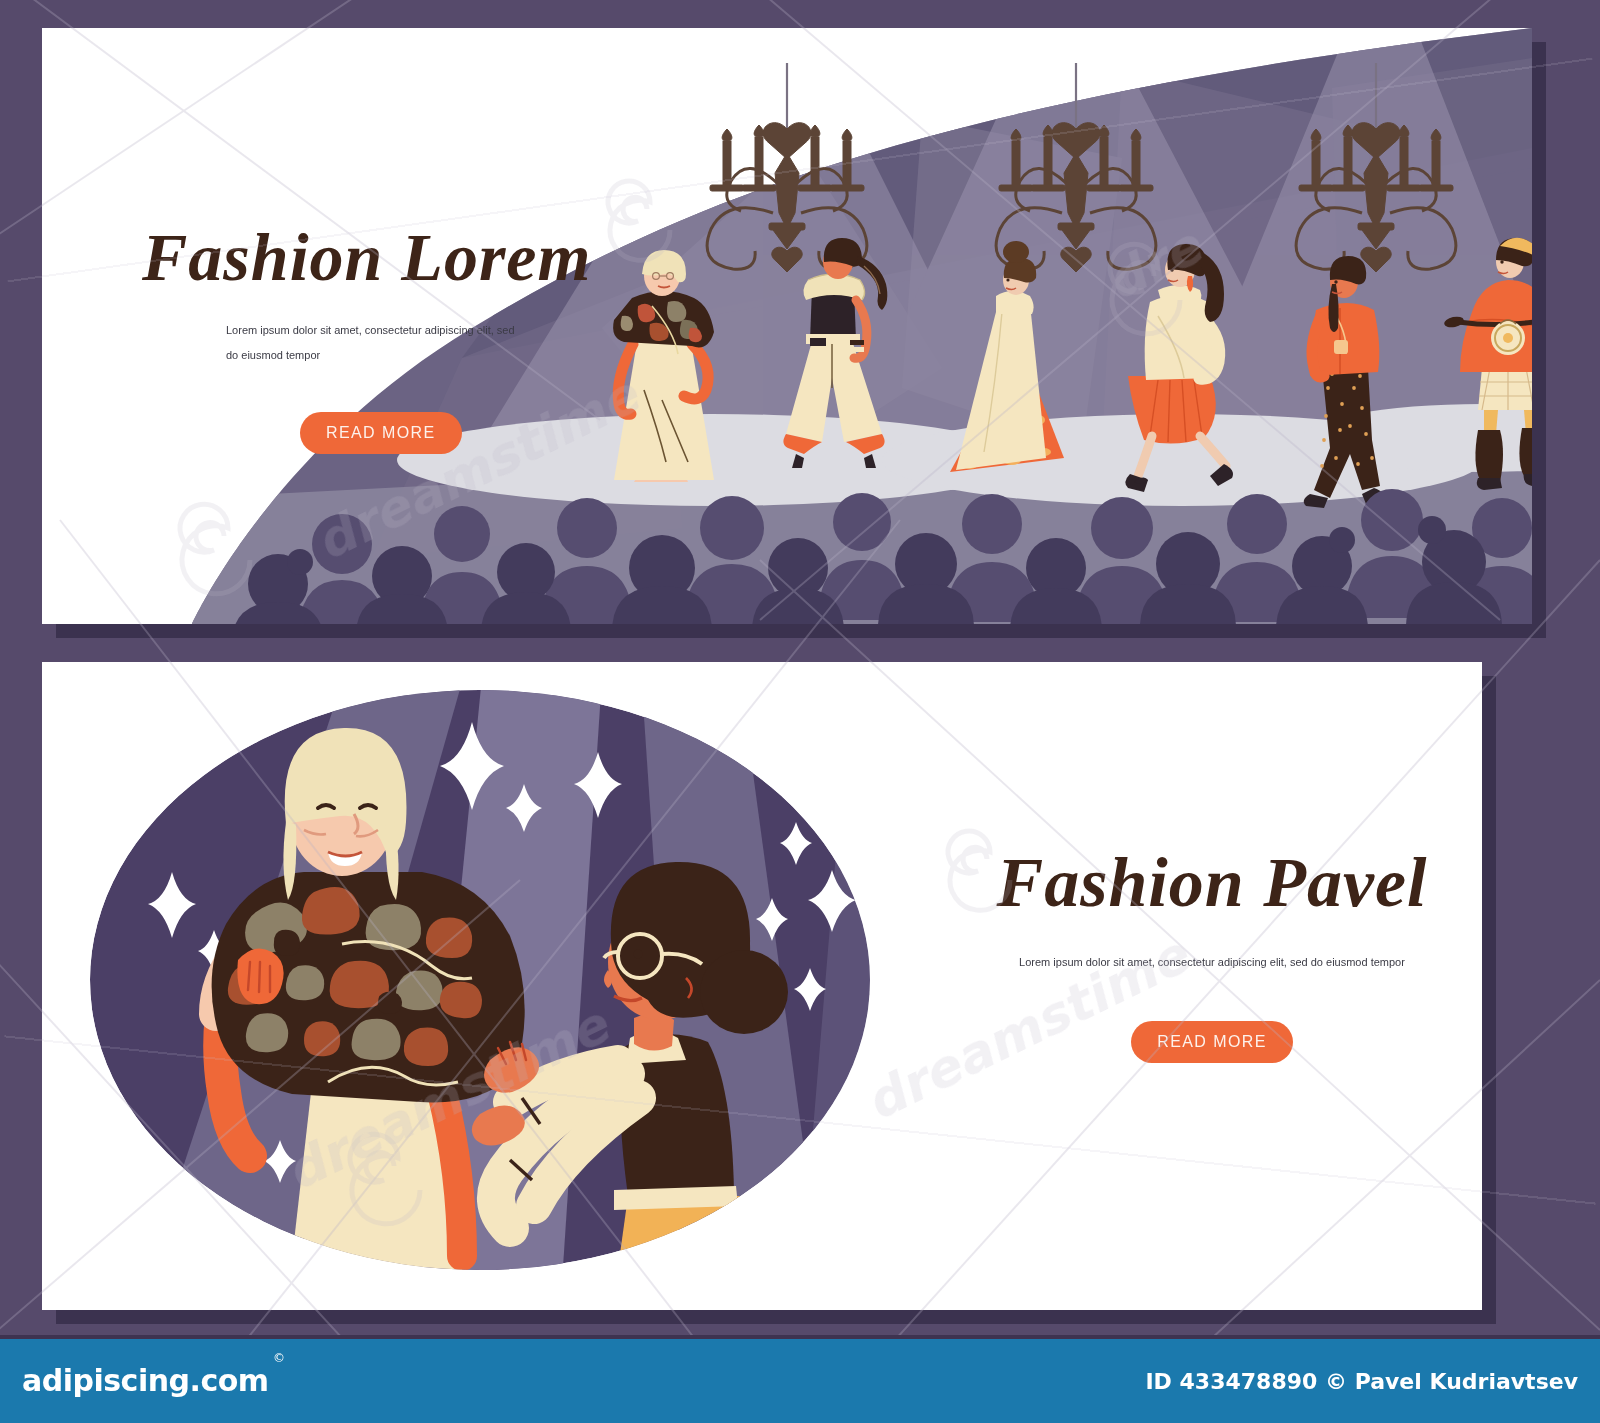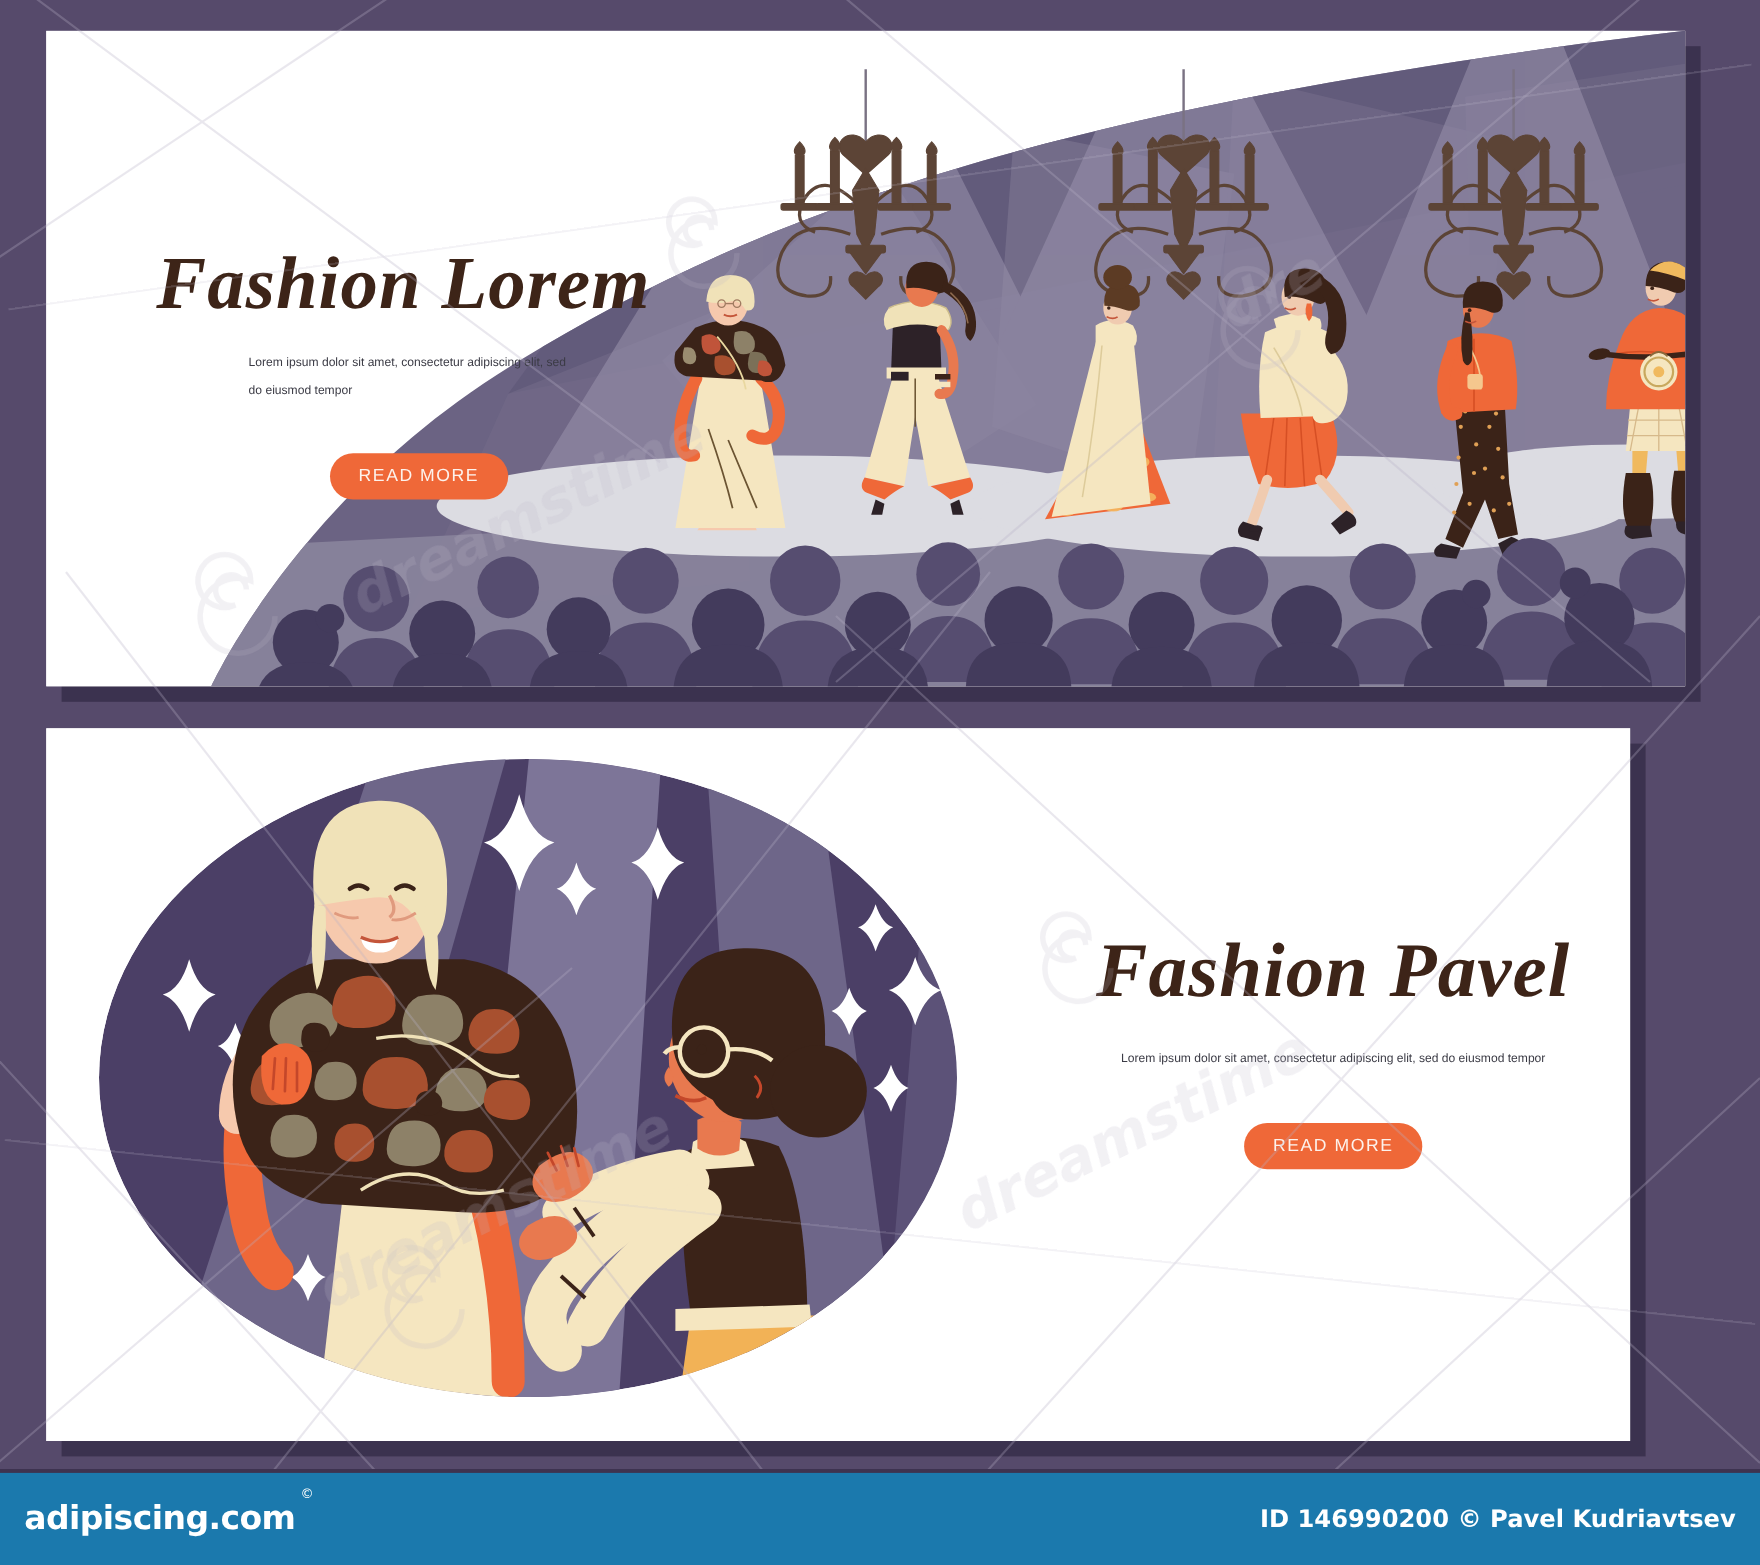--- a/index.html
+++ b/index.html
@@ -660,16 +660,16 @@
       <text x="880" y="1120" transform="rotate(-26 880 1120)">dreamstime</text>
     </g>
   </svg>
 
   <div id="footer">
     <div id="footer-top-rule"></div>
     <div class="dt-logo">
       <span>adipiscing.com</span>
       <span class="reg">©</span>
     </div>
-    <div class="dt-credit">ID 146990200 © Pavel Kudriavtsev</div>
+    <div class="dt-credit">ID 433478890 © Pavel Kudriavtsev</div>
   </div>
 
 </div>
 
 </body></html>

